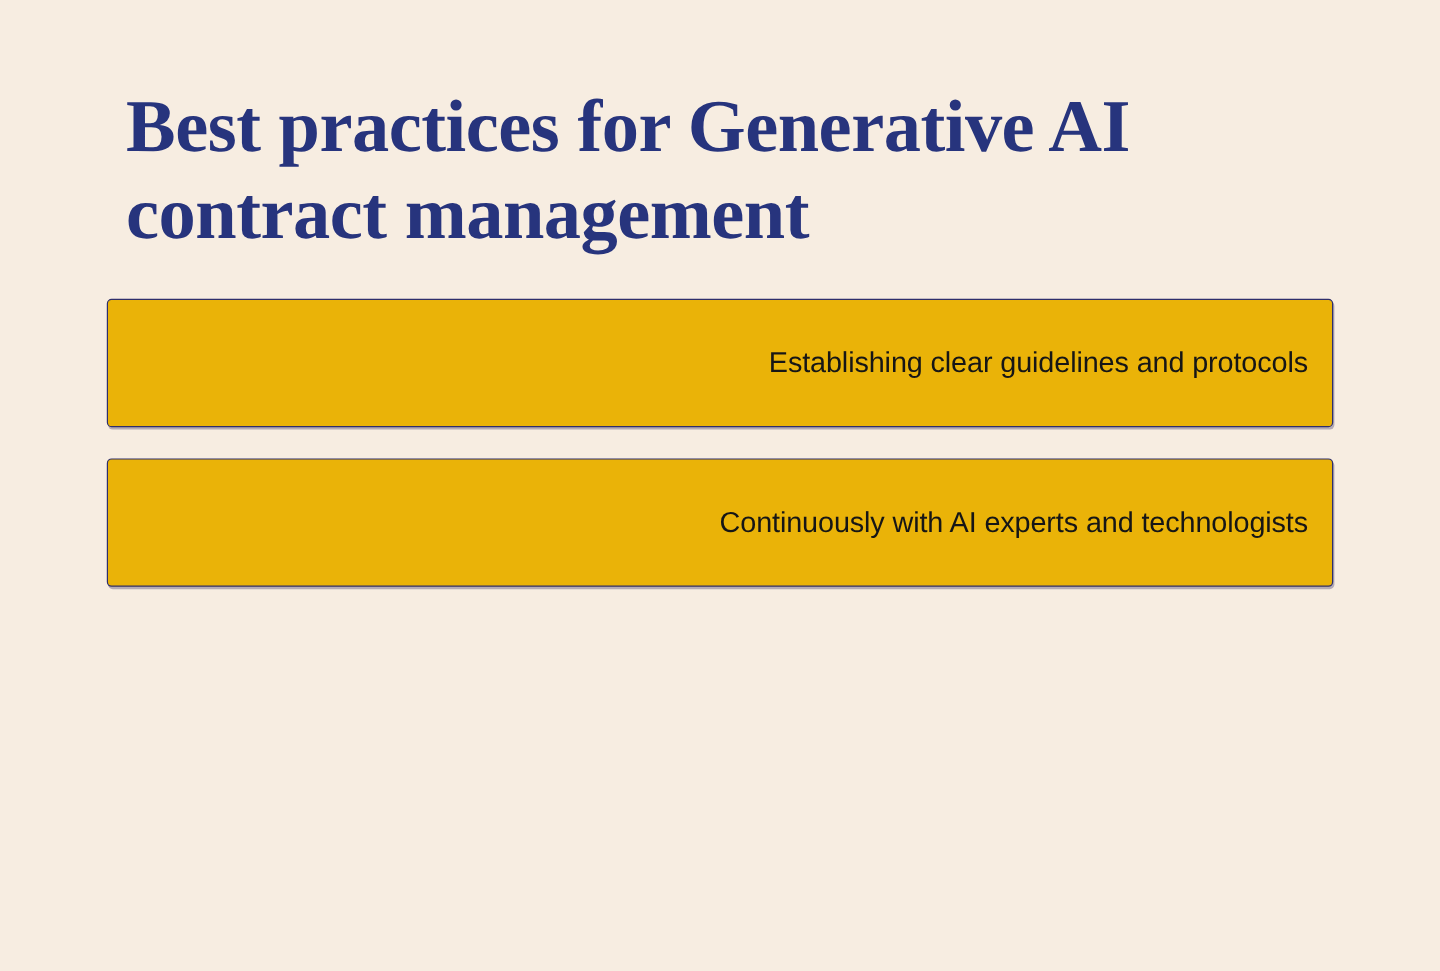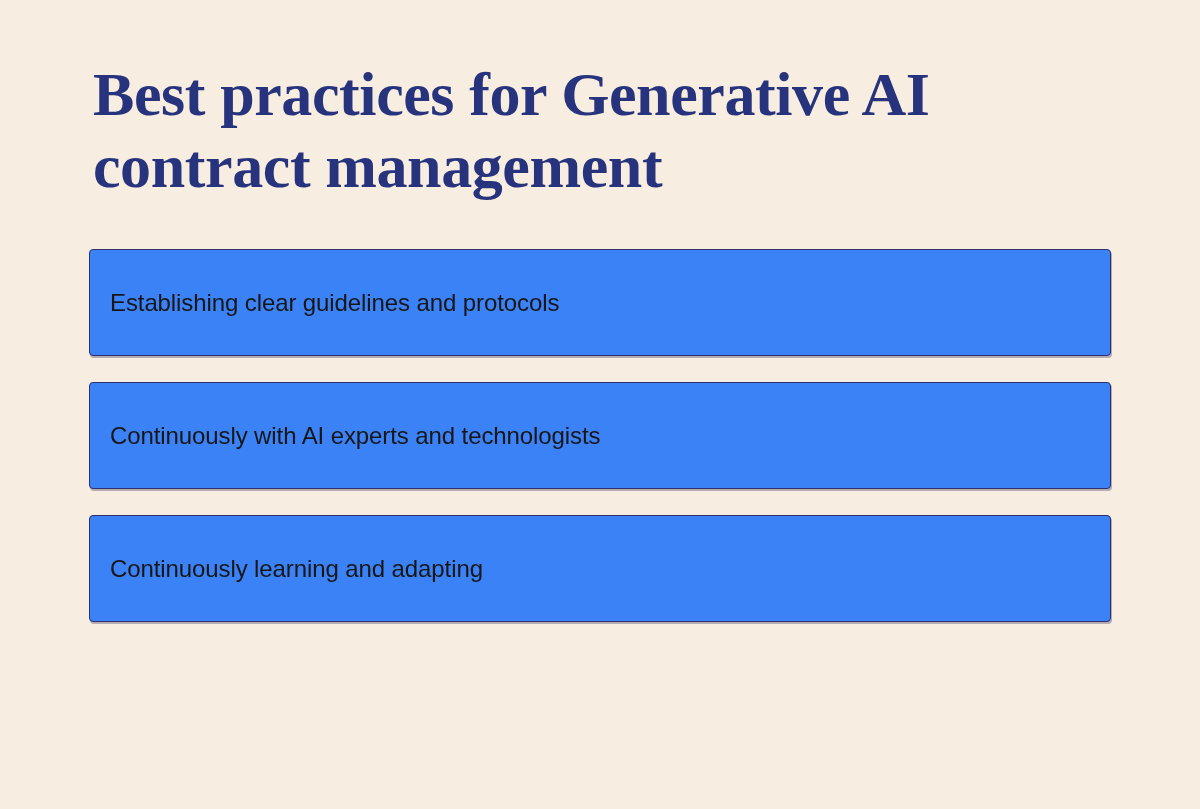--- a/index.html
+++ b/index.html
@@ -27,21 +27,21 @@
 
   
   .title-block {
     position: absolute;
     left: 89px;
     top: 54px;
     width: 1020px;
   }
 
   .page-title {
-    margin: 4px;
+    margin: 16px;
     font-family: "Liberation Serif", "DejaVu Serif", serif;
     font-weight: 700;
     font-size: 62px;
     line-height: 72px;
     letter-spacing: -0.4px;
     color: #27347d;
     white-space: pre-line;
   }
 
   
@@ -55,25 +55,26 @@
     gap: 26px;
   }
 
   .practice-box {
     position: relative;
     box-sizing: border-box;
     width: 1022px;
     height: 107px;
     border: 1px solid #2f2f6b;
     border-radius: 4px;
-    background: #3b82f6;
+    background: #eab308;
     display: flex;
     align-items: center;
     padding: 0 20px;
     box-shadow: 1px 2px 0 rgba(70, 62, 110, 0.38);
+    justify-content: flex-end;
   }
 
   .practice-label {
     font-family: "Liberation Sans", sans-serif;
     font-size: 24px;
     line-height: 30px;
     font-weight: 400;
     letter-spacing: -0.1px;
     color: #161616;
     white-space: nowrap;
@@ -92,20 +93,17 @@
   <div class="box-list">
 
     <div class="practice-box">
       <span class="practice-label">Establishing clear guidelines and protocols</span>
     </div>
 
     <div class="practice-box">
       <span class="practice-label">Continuously with AI experts and technologists</span>
     </div>
 
-    <div class="practice-box">
-      <span class="practice-label">Continuously learning and adapting</span>
-    </div>
 
 
   </div>
 
 </div>
 
 </body></html>

